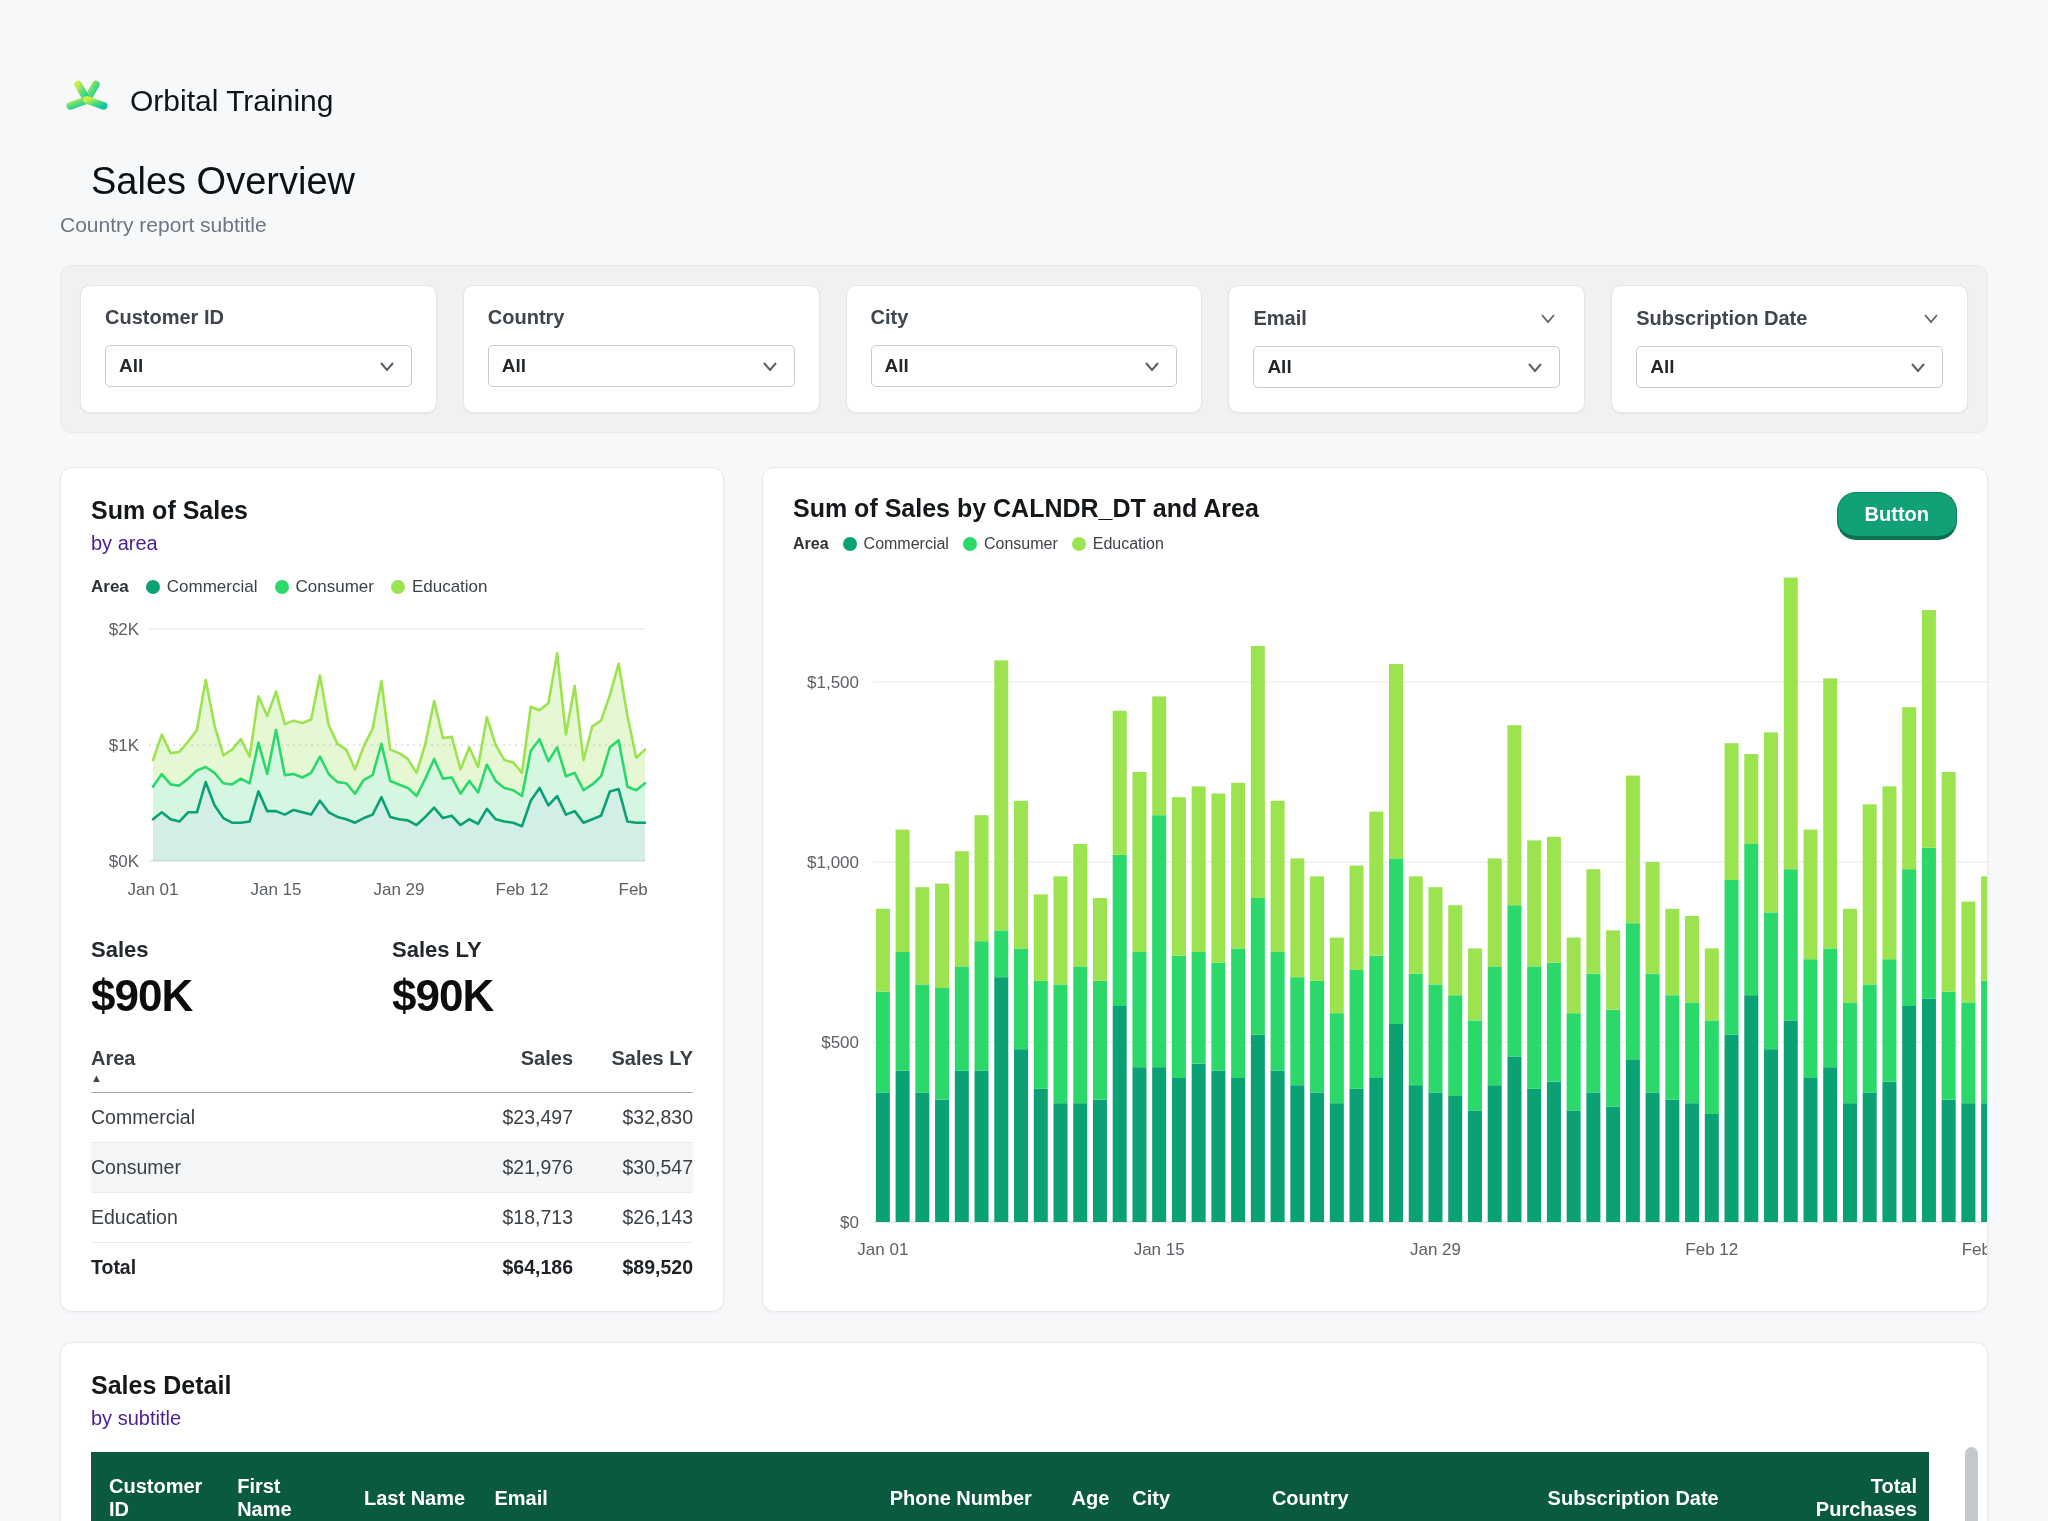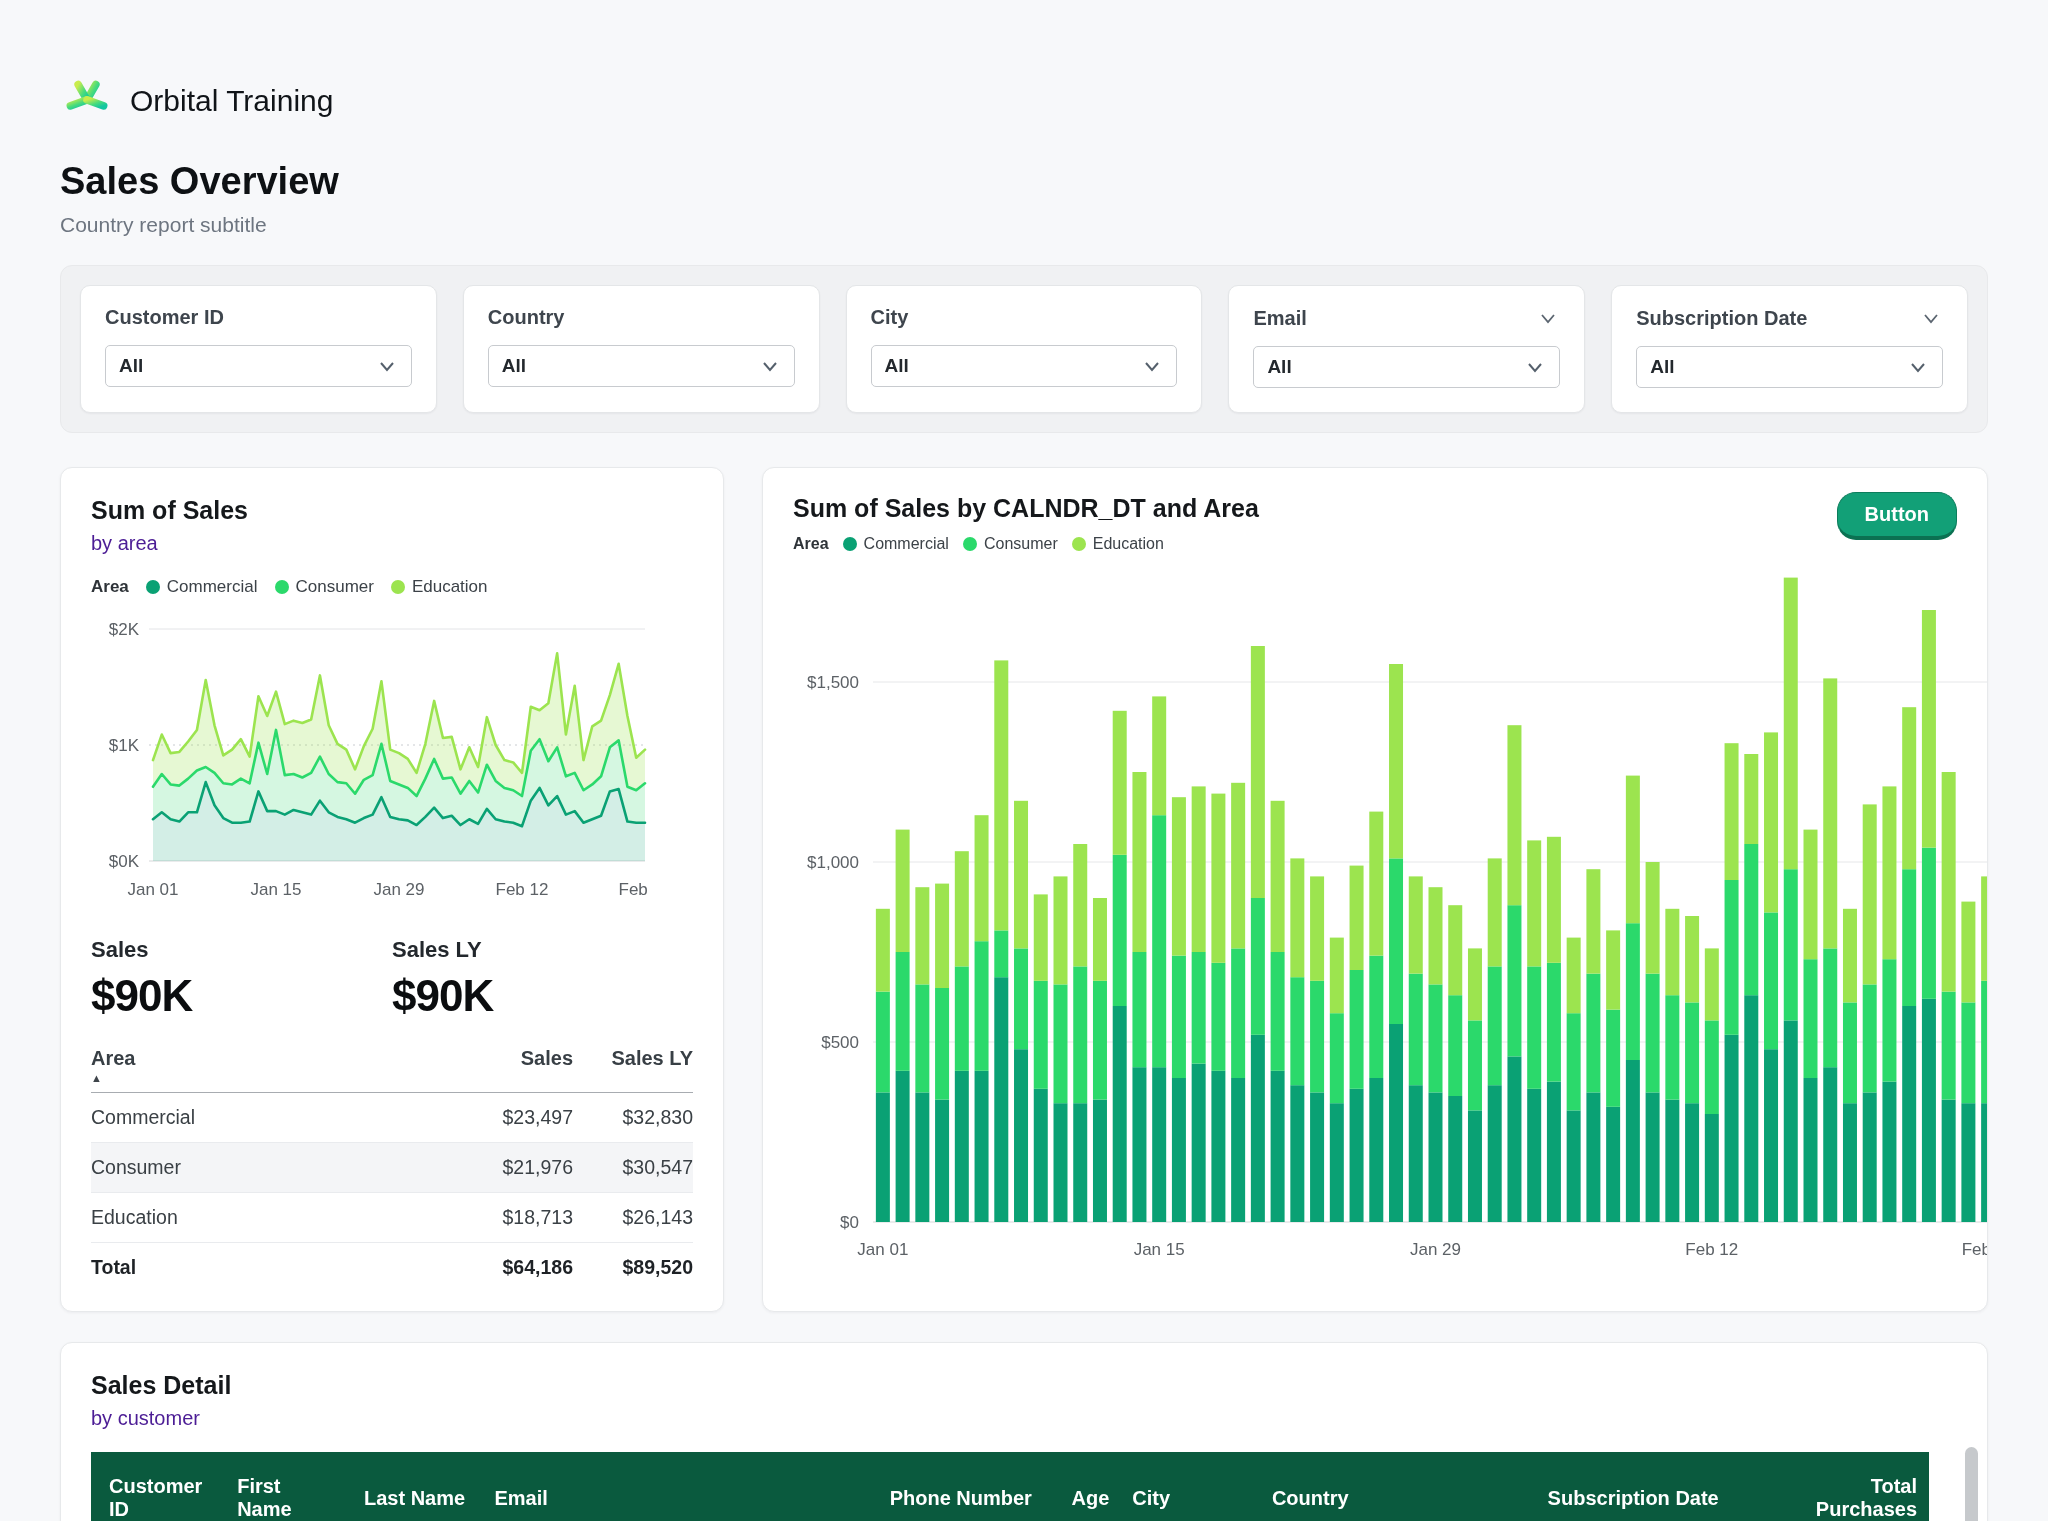--- a/index.html
+++ b/index.html
@@ -9,21 +9,21 @@
     overflow:hidden;
     position:relative;
     font-family:"Liberation Sans","DejaVu Sans",sans-serif;
     color:#1b1f23;
   }
   .page { padding:0 60px; }
 
   
   .brand { display:flex; align-items:center; gap:16px; padding-top:72px; }
   .brand-name { font-size:30px; font-weight:400; color:#101418; }
-  .report-title { font-size:38px; font-weight:700; color:#0e1114; margin-top:30px; }
+  .report-title { font-size:38px; font-weight:400; color:#0e1114; margin-top:30px;margin-left:31px; }
   .report-subtitle { font-size:21px; color:#6d7580; margin-top:10px; }
 
   
   .filter-panel {
     margin-top:28px; background:#f0f1f3; border:1px solid #e8e9eb;
     border-radius:12px; padding:19px; display:flex; gap:26px;
   }
   .filter-card {
     flex:1; background:#fff; border:1px solid #e4e6e8; border-radius:10px;
     padding:20px 24px 24px; box-shadow:0 1px 2px rgba(16,24,40,.05);
@@ -492,21 +492,21 @@
             <text x="642.5" y="688" text-anchor="middle" font-size="17" fill="#5c6166">Jan 29</text>
             <text x="918.8157894736842" y="688" text-anchor="middle" font-size="17" fill="#5c6166">Feb 12</text>
             <text x="1195.1315789473686" y="688" text-anchor="middle" font-size="17" fill="#5c6166">Feb 26</text>
           </svg>
       </div>
     </div>
   </div>
 
   <div class="card detail-card">
     <div class="card-title">Sales Detail</div>
-    <div class="card-subtitle">by customer</div>
+    <div class="card-subtitle">by subtitle</div>
 
     <table class="detail-table">
       <colgroup>
         <col style="width:7.3%">
           <col style="width:6.9%">
           <col style="width:7.1%">
           <col style="width:21.5%">
         <col style="width:9.9%">
           <col style="width:3.3%">
           <col style="width:7.6%">

